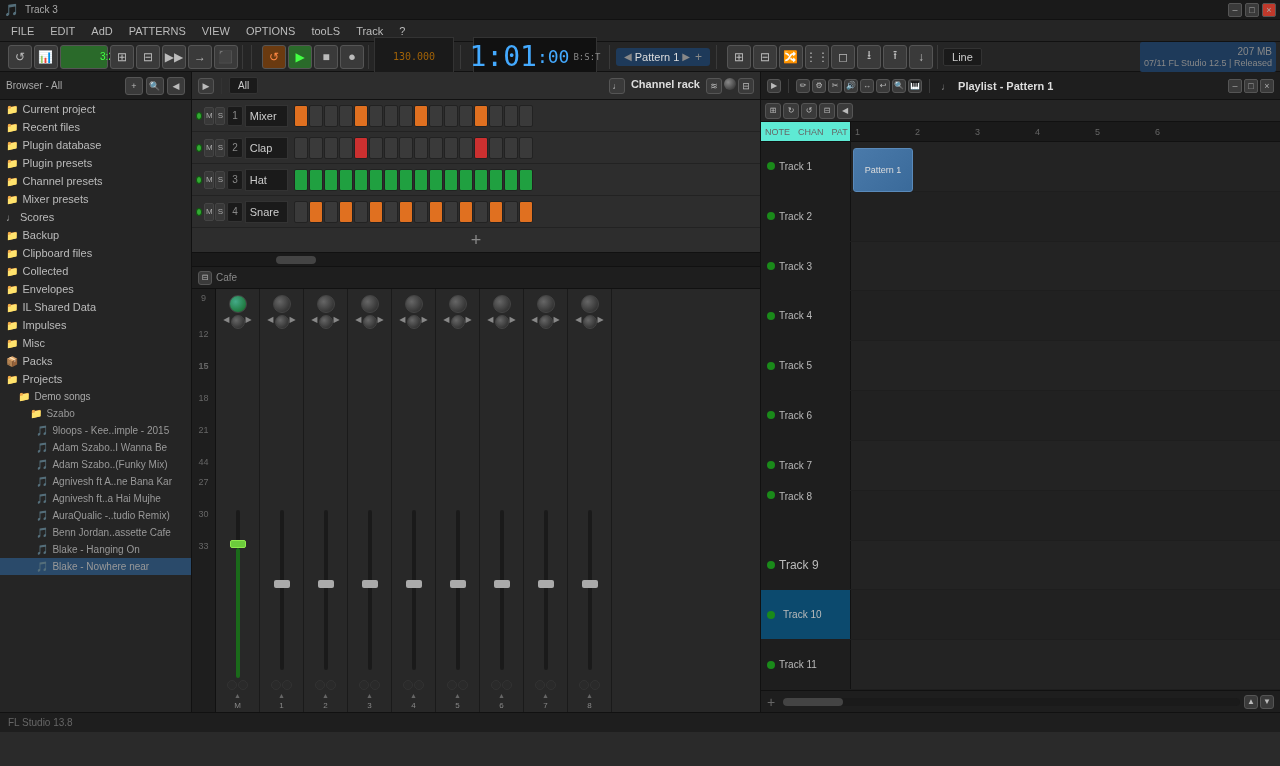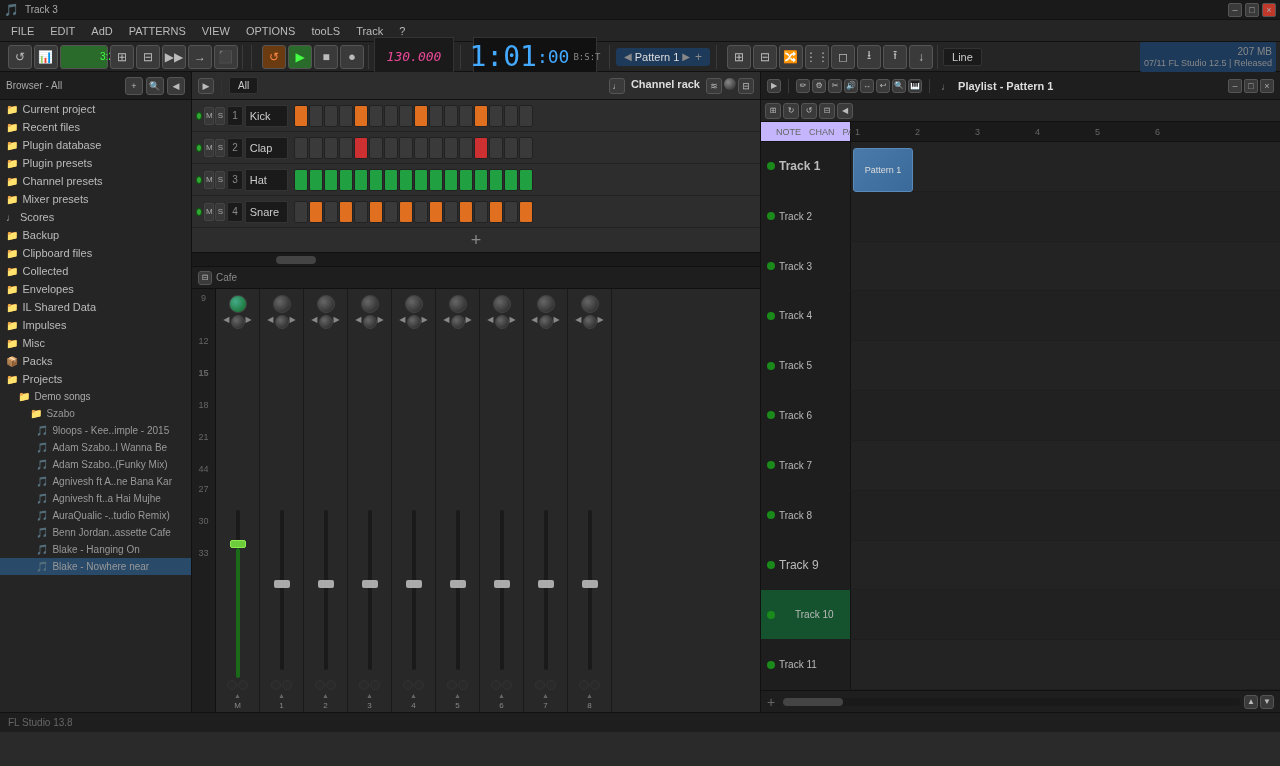--- a/index.html
+++ b/index.html
@@ -140,21 +140,21 @@
   <div class="sep"></div>
 
   <div class="toolbar-icon-group">
     <div class="tb-icon lit" style="color:#f84;">↺</div>
     <div class="tb-icon active" style="color:#4f4;">▶</div>
     <div class="tb-icon">■</div>
     <div class="tb-icon">⏺</div>
   </div>
 
   <div id="bpm-display">
-    <span style="font-size:13px;color:#ec4899;font-style:italic;">130.000</span>
+    <span style="font-size:10px;color:#a16207;">130.000</span>
   </div>
 
   <div class="sep"></div>
 
   <div id="time-display">
     <span style="color:#4af;">1:01</span>
     <span style="color:#4af;font-size:18px;">:</span>
     <span style="color:#4af;font-size:18px;">00</span>
     <span style="font-size:9px;color:#888;margin-left:4px;">B:S:T</span>
   </div>
@@ -330,21 +330,21 @@
       <div id="channel-rack">
 
         <div class="channel-row">
           <div class="channel-controls">
             <div class="ch-led" style="background:#3a3;"></div>
             <div style="display:flex;gap:1px;">
               <div style="width:10px;height:18px;background:#383838;border:1px solid #444;border-radius:2px;cursor:pointer;font-size:8px;display:flex;align-items:center;justify-content:center;color:#aaa;">M</div>
               <div style="width:10px;height:18px;background:#383838;border:1px solid #444;border-radius:2px;cursor:pointer;font-size:8px;display:flex;align-items:center;justify-content:center;color:#aaa;">S</div>
             </div>
             <div class="ch-num">1</div>
-            <div class="ch-name">Kick</div>
+            <div class="ch-name">Mixer</div>
           </div>
           <div class="ch-pads">
             <div class="pad on"></div>
             <div class="pad"></div>
             <div class="pad"></div>
             <div class="pad"></div>
             <div class="pad on"></div>
             <div class="pad"></div>
             <div class="pad"></div>
             <div class="pad"></div>
@@ -459,21 +459,21 @@
 
     <div id="mixer-area" style="flex:1;background:#282828;overflow:hidden;display:flex;flex-direction:column;">
       <div id="mixer-header">
         <div class="tb-icon" style="width:14px;height:14px;font-size:8px;">⊟</div>
         <span style="font-size:10px;color:#888;margin-left:4px;">Cafe</span>
       </div>
       <div style="display:flex;flex:1;">
 
         <div style="width:24px;background:#1e1e1e;display:flex;flex-direction:column;align-items:center;border-right:1px solid #111;padding-top:4px;font-size:9px;color:#666;gap:2px;">
           <span>9</span>
-          <span style="margin-top:31px;">12</span>
+          <span style="margin-top:24px;">12</span>
           <span style="margin-top:20px;font-weight:bold;">15</span>
           <span style="margin-top:20px;">18</span>
           <span style="margin-top:20px;">21</span>
           <span style="margin-top:20px;">44</span>
           <span style="margin-top:8px;">27</span>
           <span style="margin-top:20px;">30</span>
           <span style="margin-top:20px;">33</span>
         </div>
 
         <div style="display:flex;flex:1;overflow-x:auto;">
@@ -710,41 +710,41 @@
 
     <div style="height:22px;background:#242424;display:flex;align-items:center;padding:0 4px;gap:2px;border-bottom:1px solid #111;">
       <div class="tb-icon" style="width:16px;height:16px;font-size:8px;">⊞</div>
       <div class="tb-icon" style="width:16px;height:16px;font-size:8px;">↻</div>
       <div class="tb-icon" style="width:16px;height:16px;font-size:8px;">↺</div>
       <div class="tb-icon" style="width:16px;height:16px;font-size:8px;">⊟</div>
       <div class="tb-icon" style="width:16px;height:16px;font-size:8px;">◀</div>
     </div>
 
     <div style="display:flex;height:20px;border-bottom:1px solid #111;">
-      <div style="width:90px;background:#c4b5fd;border-right:1px solid #111;display:flex;align-items:center;padding:0 15px;gap:8px;">
+      <div style="width:90px;background:#5eead4;border-right:1px solid #111;display:flex;align-items:center;padding:0 4px;gap:8px;">
         <span style="font-size:9px;color:#666;">NOTE</span>
         <span style="font-size:9px;color:#666;">CHAN</span>
         <span style="font-size:9px;color:#666;">PAT</span>
       </div>
       <div style="flex:1;background:#1a1a1a;display:flex;align-items:center;padding:0 4px;overflow:hidden;">
         <span style="font-size:9px;color:#666;padding-right:55px;">1</span>
         <span style="font-size:9px;color:#666;padding-right:55px;">2</span>
         <span style="font-size:9px;color:#666;padding-right:55px;">3</span>
         <span style="font-size:9px;color:#666;padding-right:55px;">4</span>
         <span style="font-size:9px;color:#666;padding-right:55px;">5</span>
         <span style="font-size:9px;color:#666;">6</span>
       </div>
     </div>
 
     <div id="playlist-tracks-container" style="flex:1;overflow-y:auto;display:flex;flex-direction:column;">
 
       <div class="playlist-track-row">
         <div style="width:90px;background:#1e1e1e;border-right:1px solid #111;display:flex;align-items:center;padding:0 6px;gap:4px;">
           <div class="plt-dot"></div>
-          <span style="font-size:12px;color:#bbb;font-weight:bold;">Track 1</span>
+          <span style="font-size:10px;color:#bbb;">Track 1</span>
         </div>
         <div style="flex:1;background:#232323;position:relative;">
           <div class="pat-block" style="left:2px;width:60px;">
             <span class="pat-block-name">Pattern 1</span>
           </div>
         </div>
       </div>
 
       <div class="playlist-track-row">
         <div style="width:90px;background:#1e1e1e;border-right:1px solid #111;display:flex;align-items:center;padding:0 6px;gap:4px;">
@@ -788,37 +788,37 @@
 
       <div class="playlist-track-row">
         <div style="width:90px;background:#1e1e1e;border-right:1px solid #111;display:flex;align-items:center;padding:0 6px;gap:4px;">
           <div class="plt-dot"></div>
           <span style="font-size:10px;color:#bbb;">Track 7</span>
         </div>
         <div style="flex:1;background:#232323;position:relative;"></div>
       </div>
 
       <div class="playlist-track-row">
+        <div style="width:90px;background:#1e1e1e;border-right:1px solid #111;display:flex;padding:0 6px;gap:4px;">
+          <div class="plt-dot"></div>
+          <span style="font-size:10px;color:#bbb;">Track 8</span>
+        </div>
+        <div style="flex:1;background:#212121;position:relative;"></div>
+      </div>
+
+      <div class="playlist-track-row">
         <div style="width:90px;background:#1e1e1e;border-right:1px solid #111;display:flex;align-items:center;padding:0 6px;gap:4px;">
           <div class="plt-dot"></div>
-          <span style="font-size:10px;color:#bbb;">Track 8</span>
-        </div>
-        <div style="flex:1;background:#212121;position:relative;"></div>
-      </div>
-
-      <div class="playlist-track-row">
-        <div style="width:90px;background:#1e1e1e;border-right:1px solid #111;display:flex;align-items:center;padding:0 6px;gap:4px;">
-          <div class="plt-dot"></div>
           <span style="font-size:12px;color:#bbb;">Track 9</span>
         </div>
         <div style="flex:1;background:#232323;position:relative;"></div>
       </div>
 
       <div class="playlist-track-row">
-        <div style="width:90px;background:#14532d;border-right:1px solid #111;display:flex;align-items:center;padding:0 6px;gap:20px;">
+        <div style="width:90px;background:#0c4a6e;border-right:1px solid #111;display:flex;align-items:center;padding:0 6px;gap:8px;">
           <div class="plt-dot"></div>
           <span style="font-size:10px;color:#bbb;">Track 10</span>
         </div>
         <div style="flex:1;background:#212121;position:relative;"></div>
       </div>
 
       <div class="playlist-track-row">
         <div style="width:90px;background:#1e1e1e;border-right:1px solid #111;display:flex;align-items:center;padding:0 6px;gap:4px;">
           <div class="plt-dot"></div>
           <span style="font-size:10px;color:#bbb;">Track 11</span>

